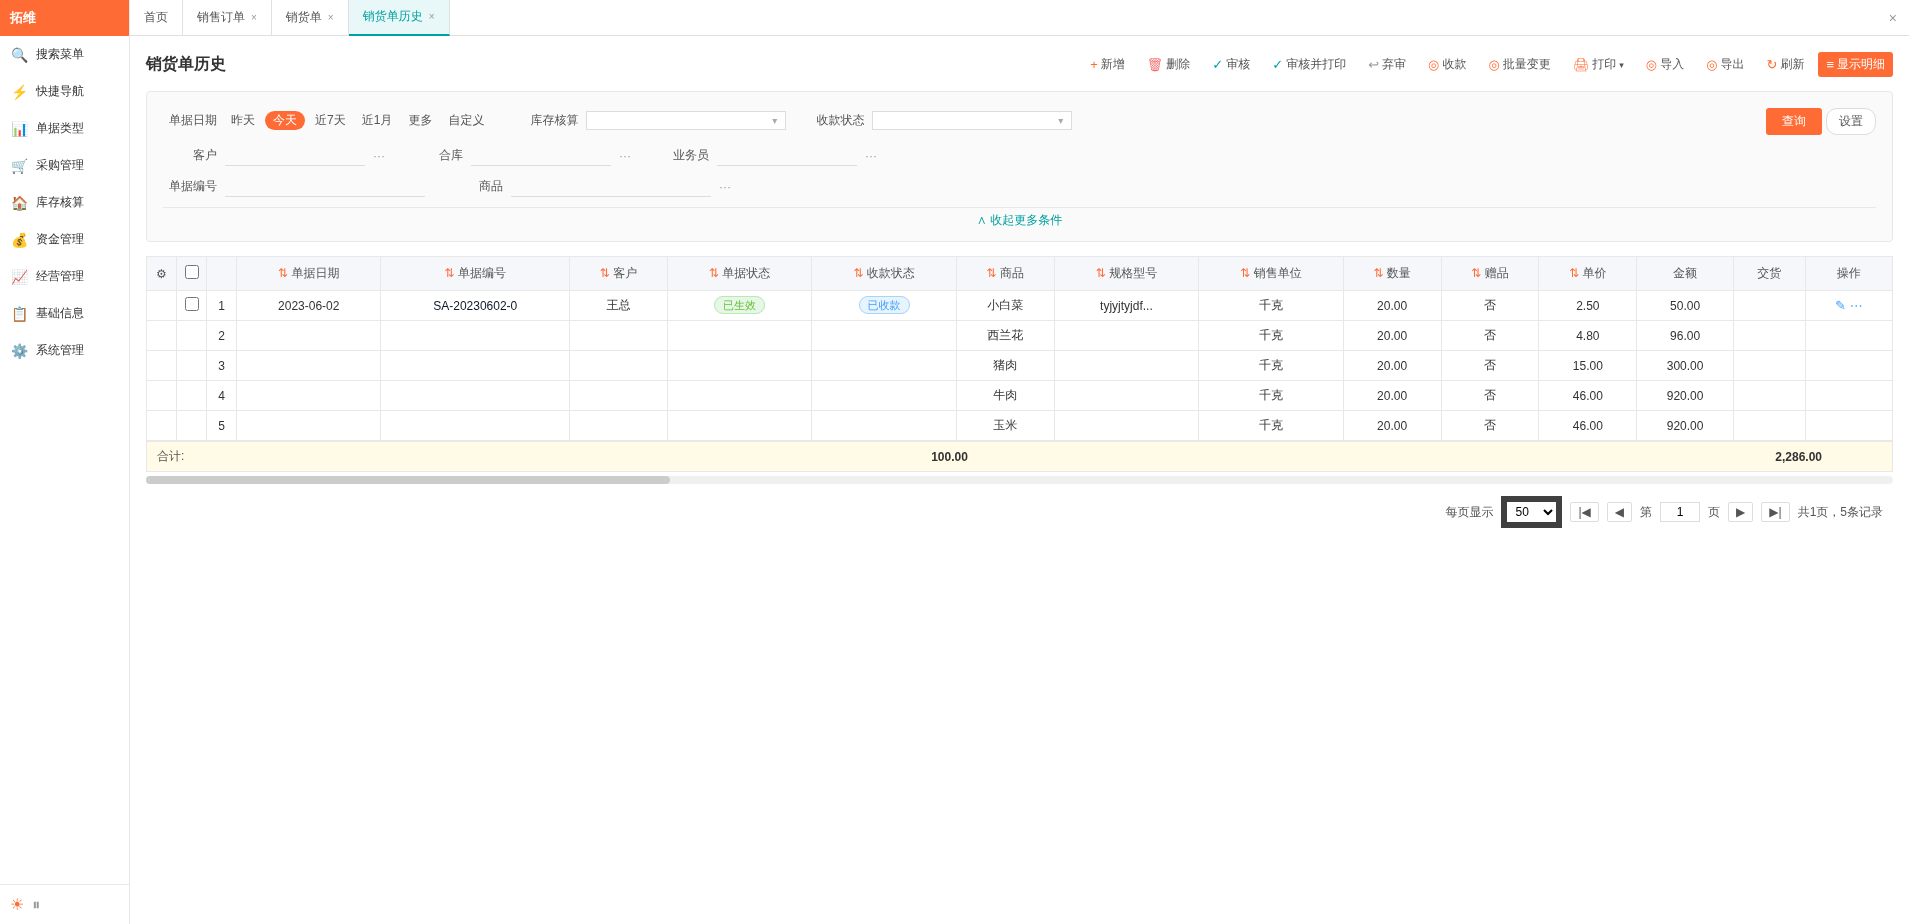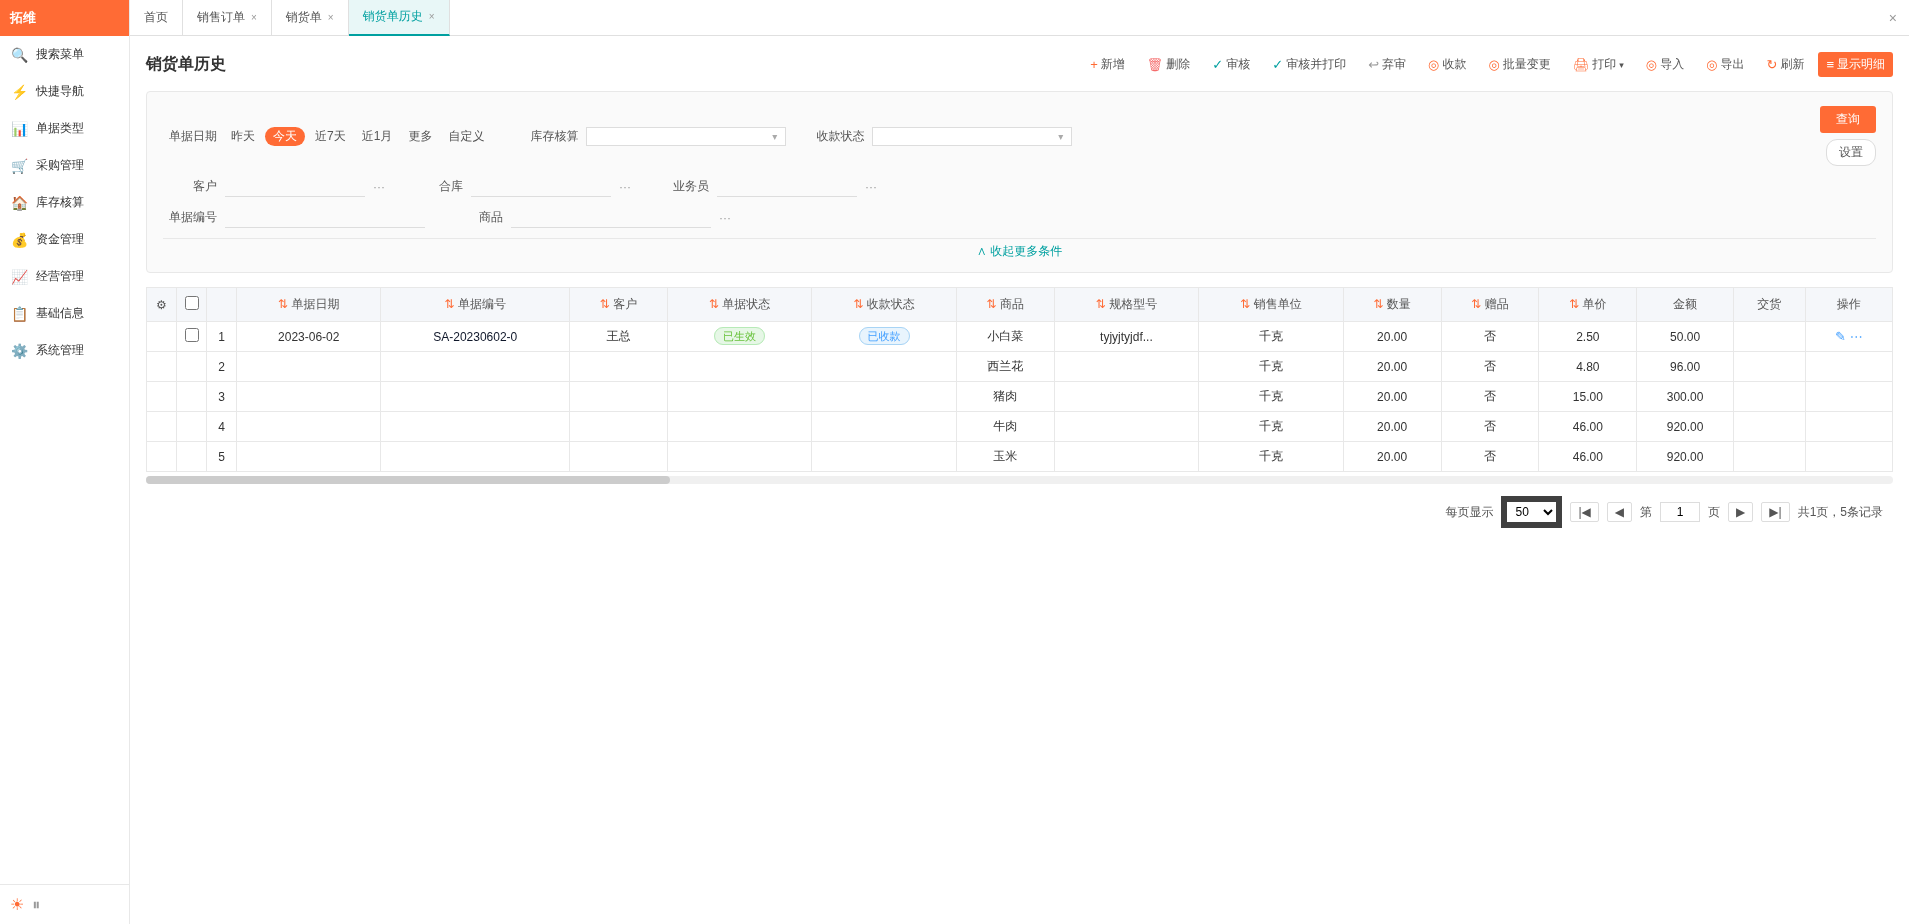--- a/index.html
+++ b/index.html
@@ -222,21 +222,21 @@
               <span style="color:#aaa;font-size:10px;">▾</span>
             </div>
           </div>
           <div class="filter-item">
             <span class="filter-label">收款状态</span>
             <div style="display:flex;align-items:center;border:1px solid #ddd;padding:3px 8px;width:200px;background:#fff;">
               <span style="flex:1;color:#bbb;font-size:12px;"></span>
               <span style="color:#aaa;font-size:10px;">▾</span>
             </div>
           </div>
-          <div style="display:flex;flex-direction:column;align-items:flex-end;margin-left:auto;gap:4px;">
+          <div style="display:flex;flex-direction:row;align-items:flex-end;margin-left:auto;gap:4px;">
             <button class="btn-query">查询</button>
             <button class="btn-setting">设置</button>
           </div>
         </div>
 
 
         <div class="filter-row">
           <div class="filter-item">
             <span class="filter-label">客户</span>
             <input class="filter-input" type="text" style="">
@@ -423,20 +423,25 @@
               <td>20.00</td>
               <td>否</td>
               <td>46.00</td>
               <td>920.00</td>
               <td></td>
               <td></td>
             </tr>
           </tbody>
       </table>
 
+      <div class="table-footer">
+        <span class="footer-label">合计:</span>
+        <span class="footer-qty">100.00</span>
+        <span class="footer-amount">2,286.00</span>
+      </div>
 
       <div class="scrollbar-area">
         <div class="scrollbar-thumb"></div>
       </div>
 
       <div class="pagination-bar">
         <span>每页显示</span>
         <select class="per-page-select">
           <option>50</option>
           <option>100</option>

